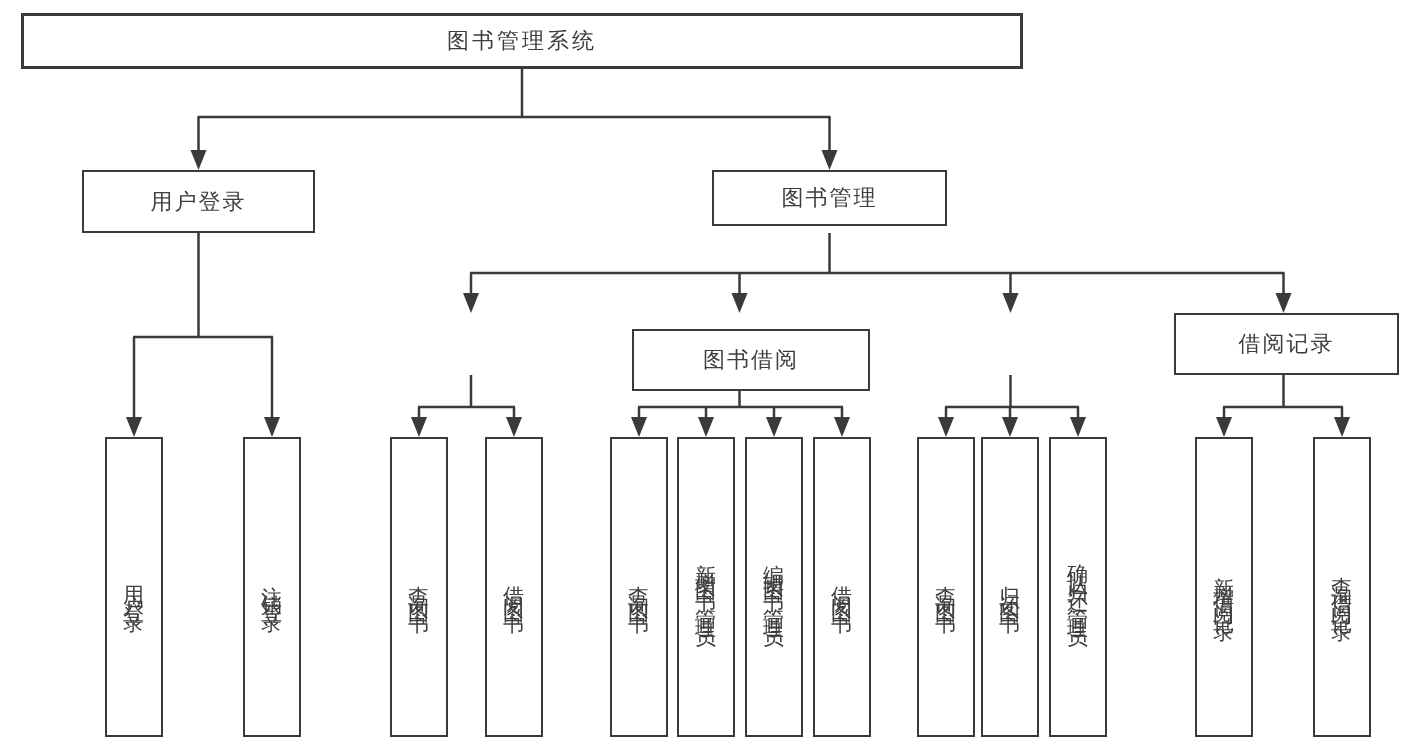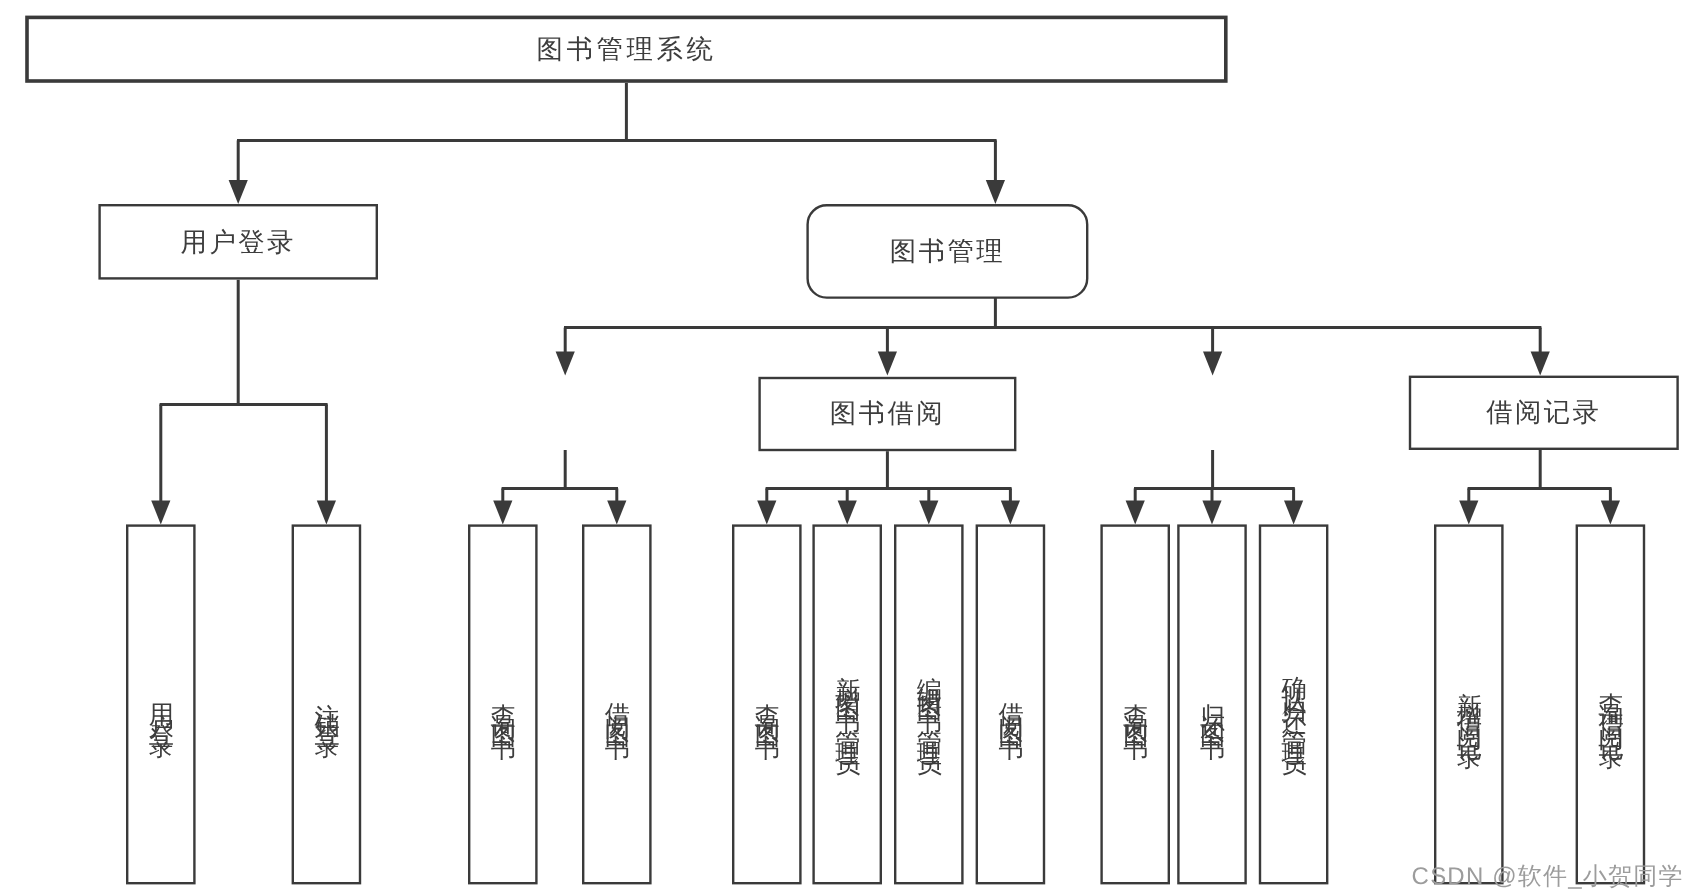--- a/index.html
+++ b/index.html
@@ -121,25 +121,25 @@
       <polygon points="1334,417 1350,417 1342,437" fill="#3a3a3a"></polygon>
     </svg>
 
   <div class="node top-box" style="left:21px; top:13px; width:1002px; height:56px;">
     <span>图书管理系统</span>
   </div>
 
   <div class="node branch-box" style="left:82px; top:170px; width:233px; height:63px;">
     <span>用户登录</span>
   </div>
-  <div class="node branch-box" style="left:672px; top:170px; width:235px; height:79px;border-radius:17px;">
+  <div class="node branch-box" style="left:712px; top:170px; width:235px; height:56px;">
     <span>图书管理</span>
   </div>
 
-  <div class="node branch-box" style="left:632px; top:314px; width:215px; height:62px;">
+  <div class="node branch-box" style="left:632px; top:329px; width:238px; height:62px;">
     <span>图书借阅</span>
   </div>
   <div class="node branch-box" style="left:1174px; top:313px; width:225px; height:62px;">
     <span>借阅记录</span>
   </div>
 
   <div class="node leaf-box" style="left:105px;">
     <span class="vlabel">用户登录</span>
   </div>
   <div class="node leaf-box" style="left:243px;">
@@ -172,14 +172,13 @@
   <div class="node leaf-box" style="left:1049px;">
     <span class="vlabel">确认归还（管理员）</span>
   </div>
   <div class="node leaf-box" style="left:1195px;">
     <span class="vlabel">新增借阅记录</span>
   </div>
   <div class="node leaf-box" style="left:1313px;">
     <span class="vlabel">查询借阅记录</span>
   </div>
 
-  <div id="watermark">CSDN @软件_小贺同学</div>
 </div>
 
 </body></html>

